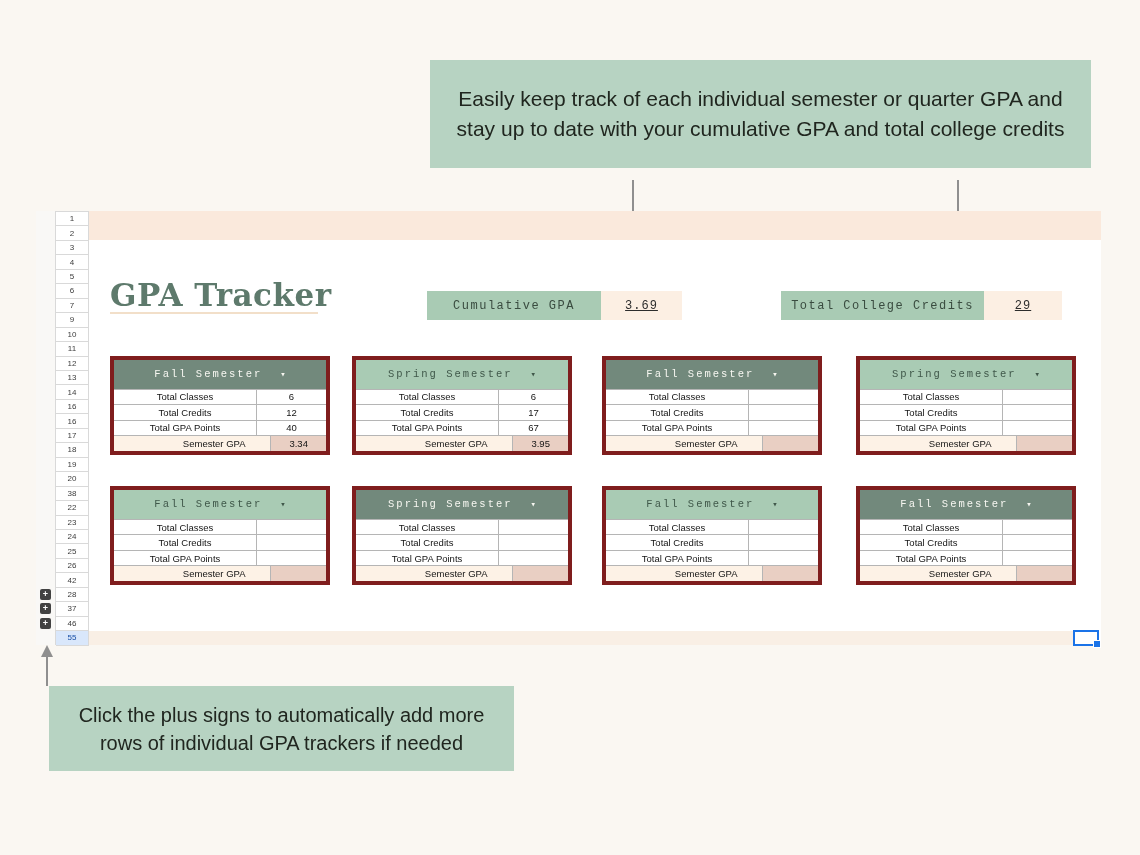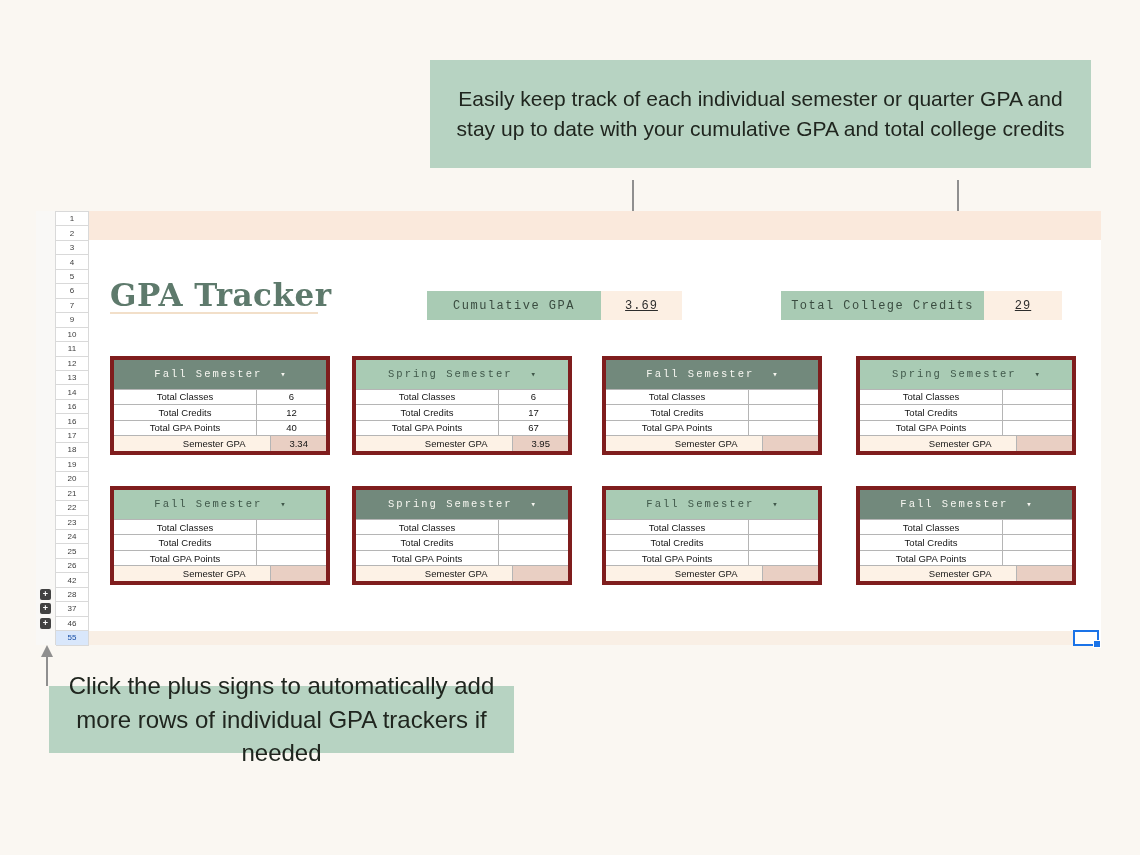--- a/index.html
+++ b/index.html
@@ -10,21 +10,21 @@
   }
   
   .callout{
     position:absolute;background:var(--callout-bg,#b7d3c2);
     display:flex;align-items:center;justify-content:center;text-align:center;
     color:#20261f;
     margin-left:12px;
   }
   #callout-top{left:418px;top:60px;width:661px;height:108px;font-size:21px;line-height:1.43;}
   #callout-top .inner{max-width:640px;}
-  #callout-bottom{left:37px;top:686px;width:465px;height:67px;font-size:24px;line-height:1.4;}
+  #callout-bottom{left:37px;top:686px;width:465px;height:85px;font-size:20px;line-height:1.4;}
   #callout-bottom .inner{max-width:445px;}
   
   .vline{position:absolute;width:2px;background:#8f8f8f;}
   .tri-down{position:absolute;width:0;height:0;border-left:6px solid transparent;border-right:6px solid transparent;border-top:12px solid #8f8f8f;}
   .tri-up{position:absolute;width:0;height:0;border-left:6px solid transparent;border-right:6px solid transparent;border-bottom:12px solid #8f8f8f;}
   
   #sheet{position:absolute;left:36px;top:211px;width:1065px;height:434px;}
   #gutter{position:absolute;left:0;top:0;width:19px;height:434px;background:#f9f8f6;}
   #rowheads{position:absolute;left:19px;top:0;width:34px;height:434px;background:#fff;
     border-top:1px solid #d9d9d9;border-left:1px solid #d9d9d9;box-sizing:border-box;}
@@ -97,21 +97,21 @@
       <div class="rownum">11</div>
       <div class="rownum">12</div>
       <div class="rownum">13</div>
       <div class="rownum">14</div>
       <div class="rownum">16</div>
       <div class="rownum">16</div>
       <div class="rownum">17</div>
       <div class="rownum">18</div>
       <div class="rownum">19</div>
       <div class="rownum">20</div>
-      <div class="rownum">21</div>
+      <div class="rownum">38</div>
       <div class="rownum">22</div>
       <div class="rownum">23</div>
       <div class="rownum">24</div>
       <div class="rownum">25</div>
       <div class="rownum">26</div>
       <div class="rownum">42</div>
       <div class="rownum">28</div>
       <div class="rownum">37</div>
       <div class="rownum">46</div>
       <div class="rownum sel">55</div>

